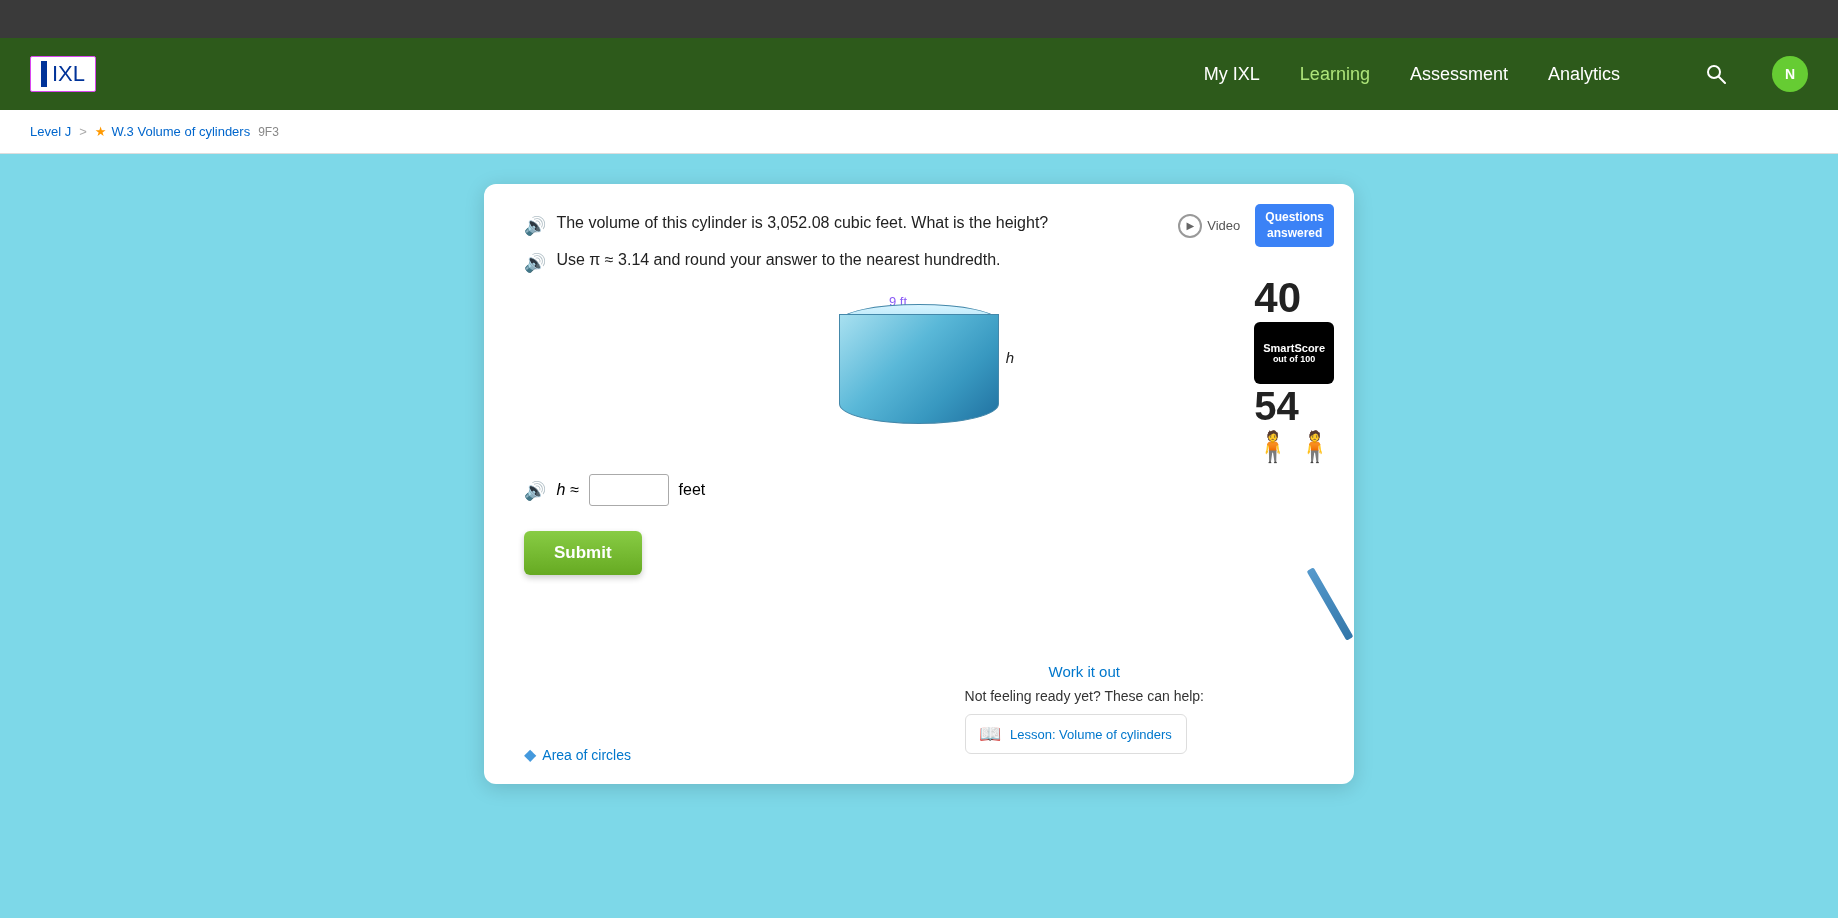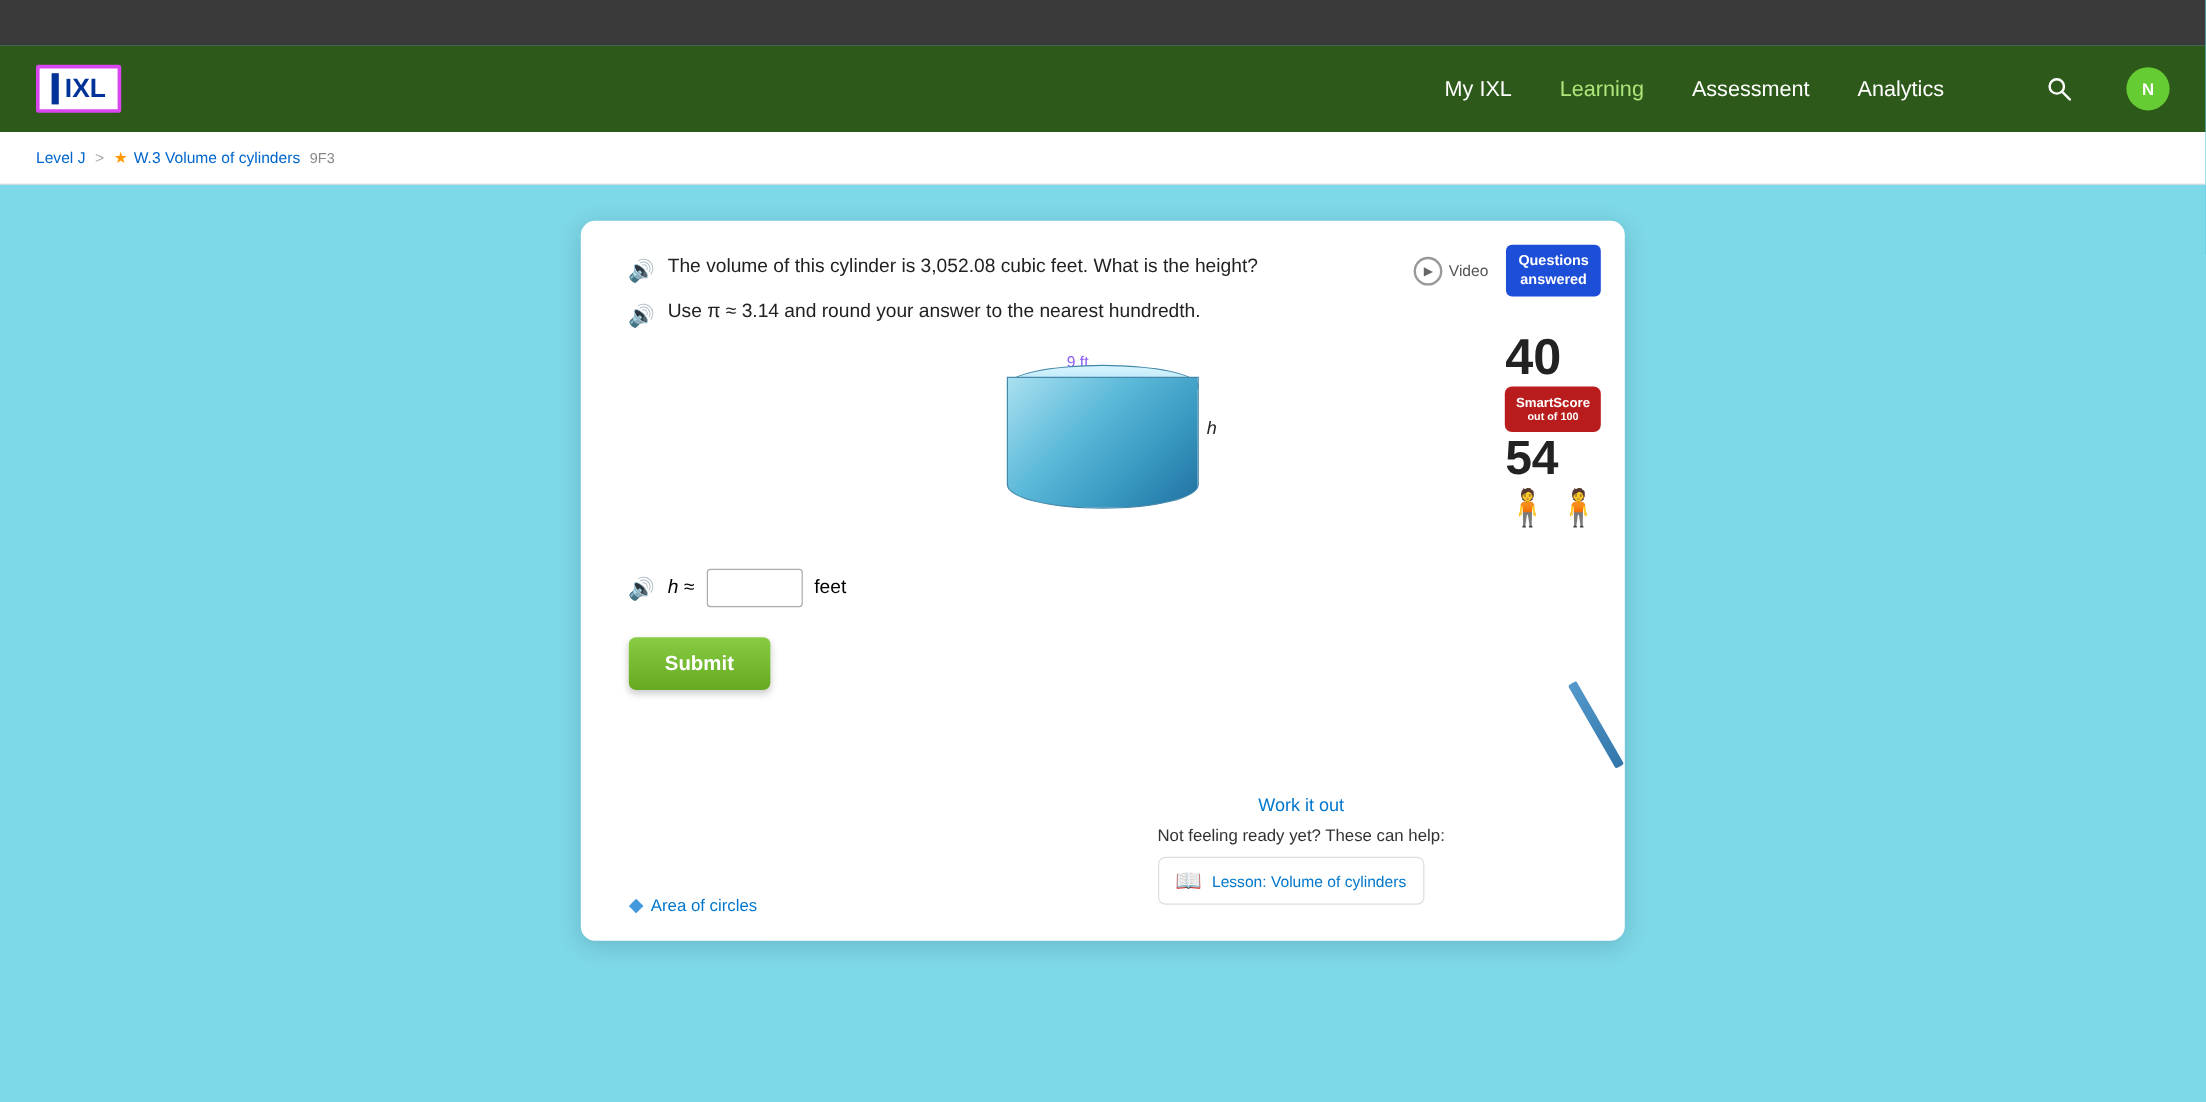--- a/index.html
+++ b/index.html
@@ -27,26 +27,26 @@
       background: #2d5a1b;
       height: 72px;
       display: flex;
       align-items: center;
       padding: 0 30px;
       gap: 40px;
     }
 
     .ixl-logo {
       background: white;
-      border: 3px solid #d946ef;
+      border: 1px solid #d946ef;
       padding: 4px 10px;
       display: flex;
       align-items: center;
       gap: 2px;
-      font-weight: bold;
+      font-weight: normal;
       font-size: 22px;
       color: #003399;
       border-radius: 2px;
     }
 
     .ixl-logo .bar {
       width: 6px;
       height: 26px;
       background: #003399;
       margin-right: 3px;
@@ -157,44 +157,44 @@
       border-radius: 50%;
       border: 2px solid #999;
       display: flex;
       align-items: center;
       justify-content: center;
       font-size: 10px;
       color: #666;
     }
 
     .questions-answered-btn {
-      background: #1d4ed8;
+      background: #3b82f6;
       color: white;
       border: none;
       border-radius: 5px;
       padding: 6px 10px;
       font-size: 12px;
       font-weight: bold;
       cursor: pointer;
       text-align: center;
       line-height: 1.3;
     }
 
     .score-number {
       font-size: 42px;
       font-weight: bold;
       color: #222;
       text-align: left;
     }
 
     .smartscore-badge {
-      background: #b91c1c;
+      background: #000000;
       color: white;
       border-radius: 6px;
-      padding: 8px 8px;
+      padding: 20px 8px;
       font-size: 11px;
       font-weight: bold;
       text-align: center;
     }
 
     .smartscore-num {
       font-size: 40px;
       font-weight: bold;
       color: #222;
       text-align: left;

